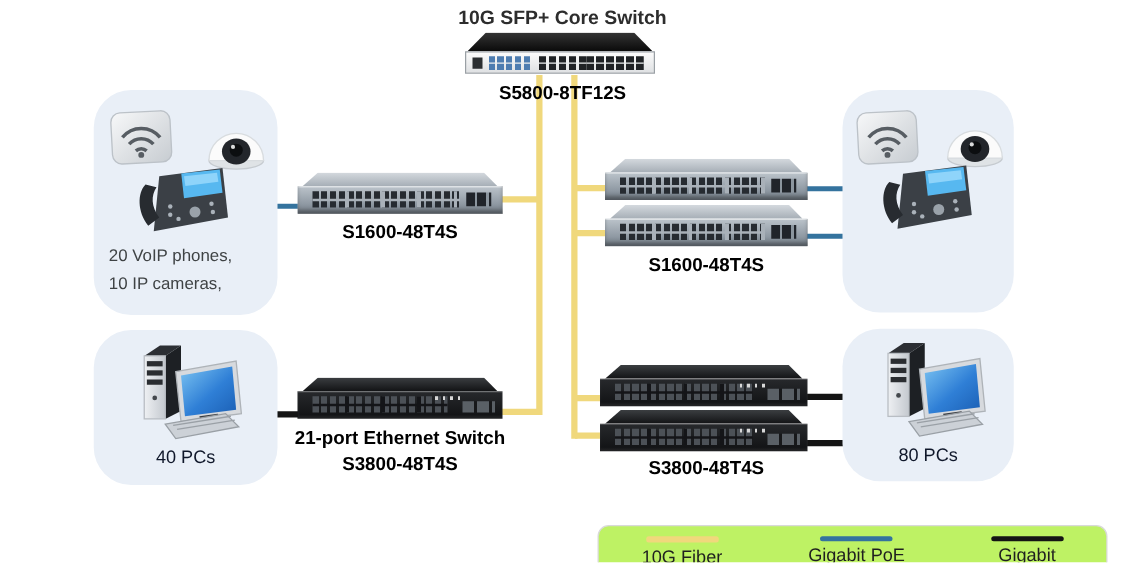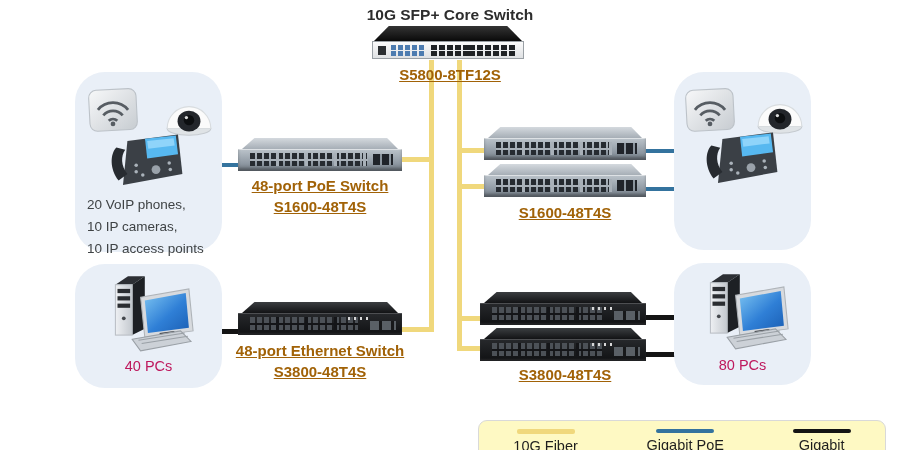--- a/index.html
+++ b/index.html
@@ -11,25 +11,25 @@
 
   
   .line { position:absolute; }
   .line.fiber { background:#f0d87c; }
   .line.poe   { background:#34739e; }
   .line.gig   { background:#141414; }
 
   
   .device-box { position:absolute; background:#e9eff7; border-radius:30px; }
   .device-text { position:absolute; left:12px; color:#3f4345; font-size:13.5px; line-height:22px; }
-  .pcs-label { position:absolute; width:100%; text-align:center; color:#be185d; font-size:14.5px; }
+  .pcs-label { position:absolute; width:100%; text-align:center; color:#0f172a; font-size:14.5px; }
 
   
   .diagram-title { position:absolute; text-align:center; color:#2d2d2d; font-size:15.5px; font-weight:600; }
-  .sw-label { position:absolute; text-align:center; color:#a16207; font-size:15px; font-weight:700; line-height:21px;text-decoration:underline; }
+  .sw-label { position:absolute; text-align:center; color:#000000; font-size:15px; font-weight:700; line-height:21px; }
 
   
   .sw { position:absolute; }
   .sw .top { position:absolute; left:4px; right:4px; top:0; height:11px;
              clip-path:polygon(8% 0, 93% 0, 100% 100%, 0 100%); }
   .sw .body { position:absolute; left:0; right:0; top:11px; bottom:0; }
   .sw .ports { position:absolute; top:4px; height:13px; }
   .sw .ports::after { content:''; position:absolute; left:0; right:0; top:5.5px; height:2px; }
 
   .sw-gray .top  { background:linear-gradient(180deg,#d4d9de,#a6aeb6); }
@@ -62,21 +62,21 @@
   .sw-core .body { top:15px; background:linear-gradient(180deg,#fbfbfb,#dfe1e3); border:1px solid #9aa0a5; }
   .sw-core .pg { position:absolute; top:3px; height:11px; }
   .sw-core .pg::after { content:''; position:absolute; left:0; right:0; top:4.5px; height:1.6px; background:#eceef0; }
   .sw-core .pg-blue { left:18px; width:34px; background:repeating-linear-gradient(90deg,#4d7cb0 0 5px, rgba(0,0,0,0) 5px 7px); }
   .sw-core .pg-d1   { left:58px; width:38px; background:repeating-linear-gradient(90deg,#1f2225 0 6px, rgba(0,0,0,0) 6px 8px); }
   .sw-core .pg-d2   { right:8px; width:46px; background:repeating-linear-gradient(90deg,#1f2225 0 6px, rgba(0,0,0,0) 6px 8px); }
   .sw-core .logo { position:absolute; left:5px; top:4px; width:8px; height:9px; background:#2b2e31; }
 
   
   .legend { position:absolute; left:478px; top:420px; width:408px; height:42px;
-            background:#fef9c3; border:1px solid #d9d9d9; border-radius:9px;
+            background:#bef264; border:1px solid #d9d9d9; border-radius:9px;
             display:flex; align-items:center; justify-content:space-around; }
   .legend-item { display:flex; flex-direction:column; align-items:center; gap:4px; }
   .legend-swatch { width:58px; height:5px; border-radius:2px; }
   .legend-swatch.fiber { background:#f0d87c; }
   .legend-swatch.poe   { background:#34739e; height:4px; }
   .legend-swatch.gig   { background:#141414; height:4px; }
   .legend-label { font-size:14.5px; color:#1f1f1f; }
 
   svg { display:block; }
 </style>
@@ -161,21 +161,20 @@
           <circle cx="32" cy="32" r="1.6"></circle>
           <circle cx="32" cy="38" r="1.6"></circle>
           <circle cx="38" cy="41" r="1.6"></circle>
           <circle cx="62" cy="30" r="1.6"></circle>
           <circle cx="63" cy="36" r="1.6"></circle>
         </g>
     </svg>
     <div class="device-text" style="top:122px;">
       <div>20 VoIP phones,</div>
       <div>10 IP cameras,</div>
-      <div>10 IP access points</div>
     </div>
   </div>
 
   <div class="device-box" style="left:75px; top:264px; width:147px; height:124px;">
     <svg class="abs" style="left:22px; top:6px;" width="104" height="84" viewBox="0 0 92 80">
       <polygon points="14,14 26,6 42,6 30,14" fill="#2c2f34"></polygon>
       <polygon points="30,14 42,6 42,56 30,62" fill="#1d2024"></polygon>
       <rect x="14" y="14" width="16" height="48" fill="url(#twrGrad)" stroke="#b9bec4"></rect>
       <rect x="16" y="18" width="12" height="4" fill="#2a2d31"></rect>
       <rect x="16" y="25" width="12" height="4" fill="#2a2d31"></rect>
@@ -194,34 +193,33 @@
   </div>
 
   <div class="sw sw-gray" style="left:238px; top:138px; width:164px; height:33px;">
     <div class="top"></div>
     <div class="body">
       <div class="ports"></div>
       <div class="sfp"></div>
     </div>
   </div>
   <div class="sw-label" style="left:220px; top:175px; width:200px;">
-    <div>48-port PoE Switch</div>
     <div>S1600-48T4S</div>
   </div>
 
   <div class="sw sw-black" style="left:238px; top:302px; width:164px; height:33px;">
     <div class="top"></div>
     <div class="body">
       <div class="ports"></div>
       <div class="leds"></div>
       <div class="sfp"></div>
     </div>
   </div>
   <div class="sw-label" style="left:210px; top:340px; width:220px;">
-    <div>48-port Ethernet Switch</div>
+    <div>21-port Ethernet Switch</div>
     <div>S3800-48T4S</div>
   </div>
 
   <div class="sw sw-gray" style="left:484px; top:127px; width:162px; height:33px;">
     <div class="top"></div>
     <div class="body">
       <div class="ports"></div>
       <div class="sfp"></div>
     </div>
   </div>

